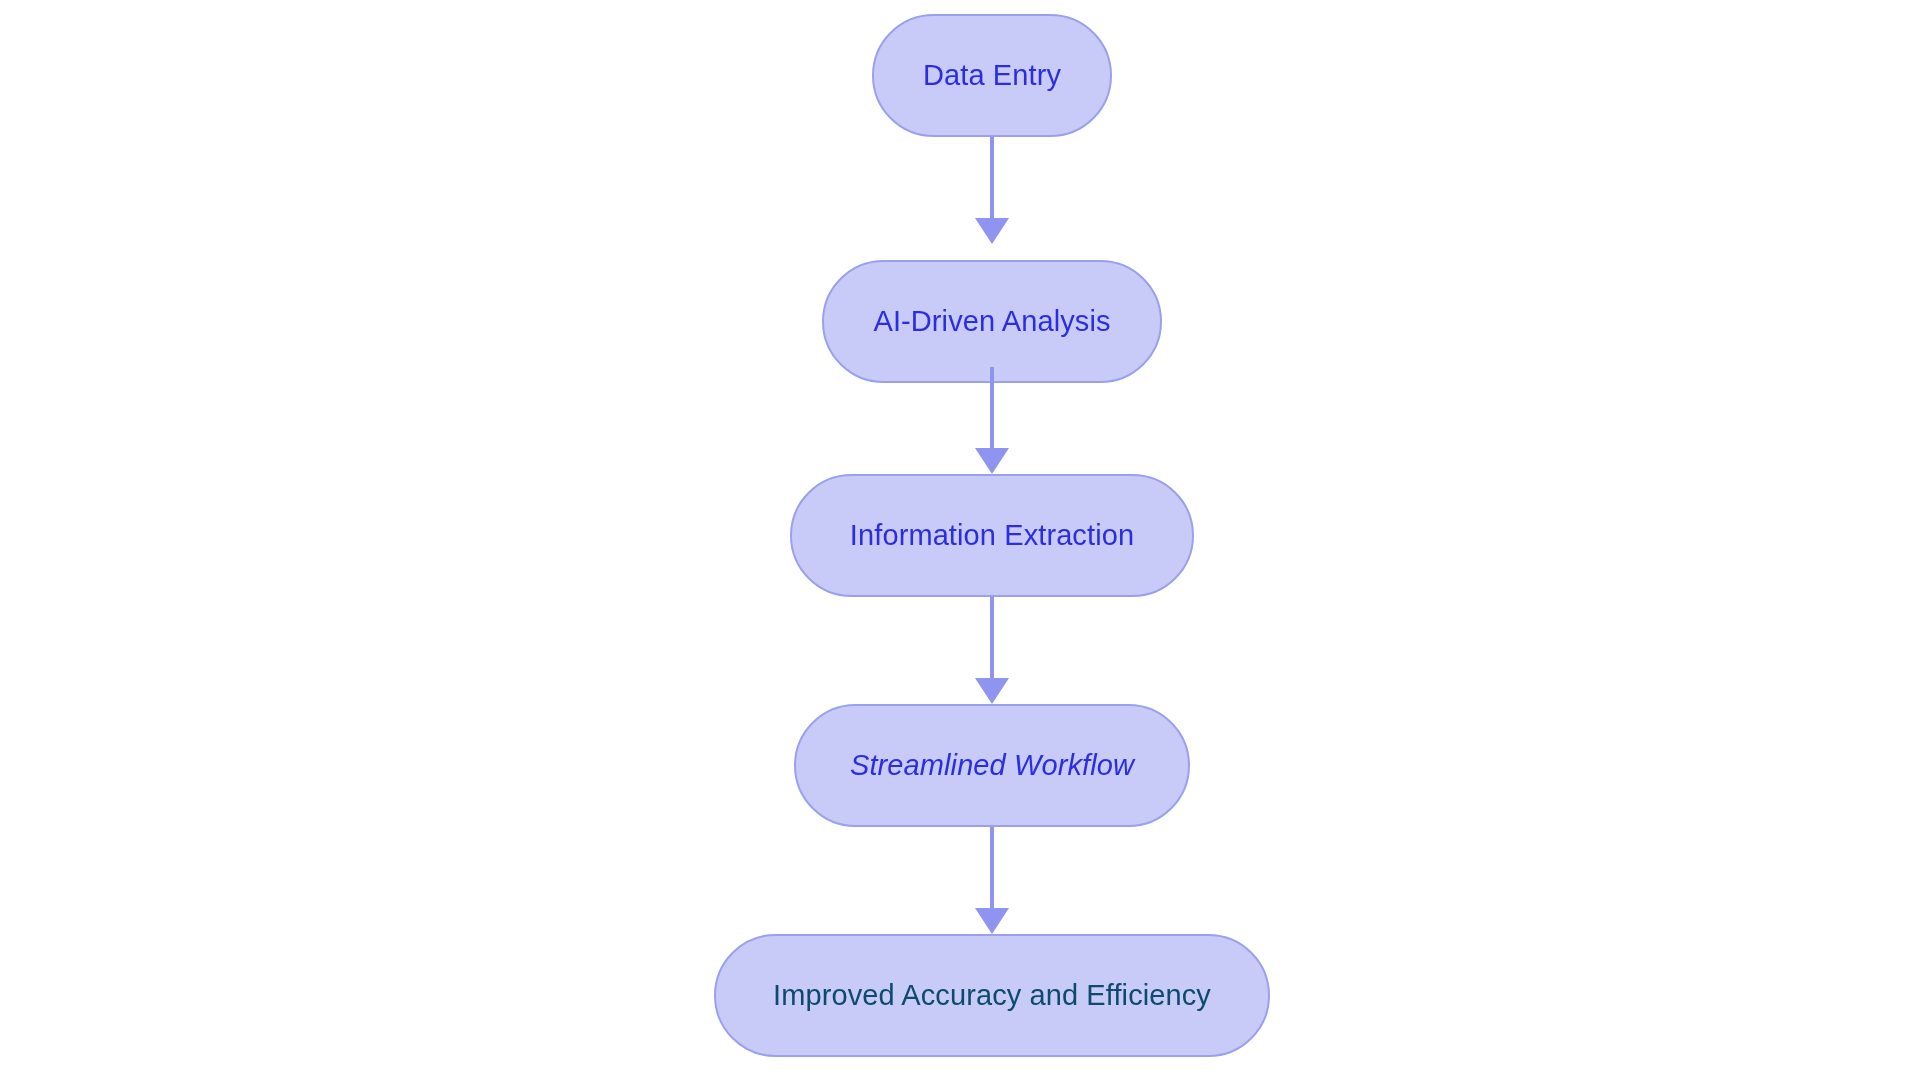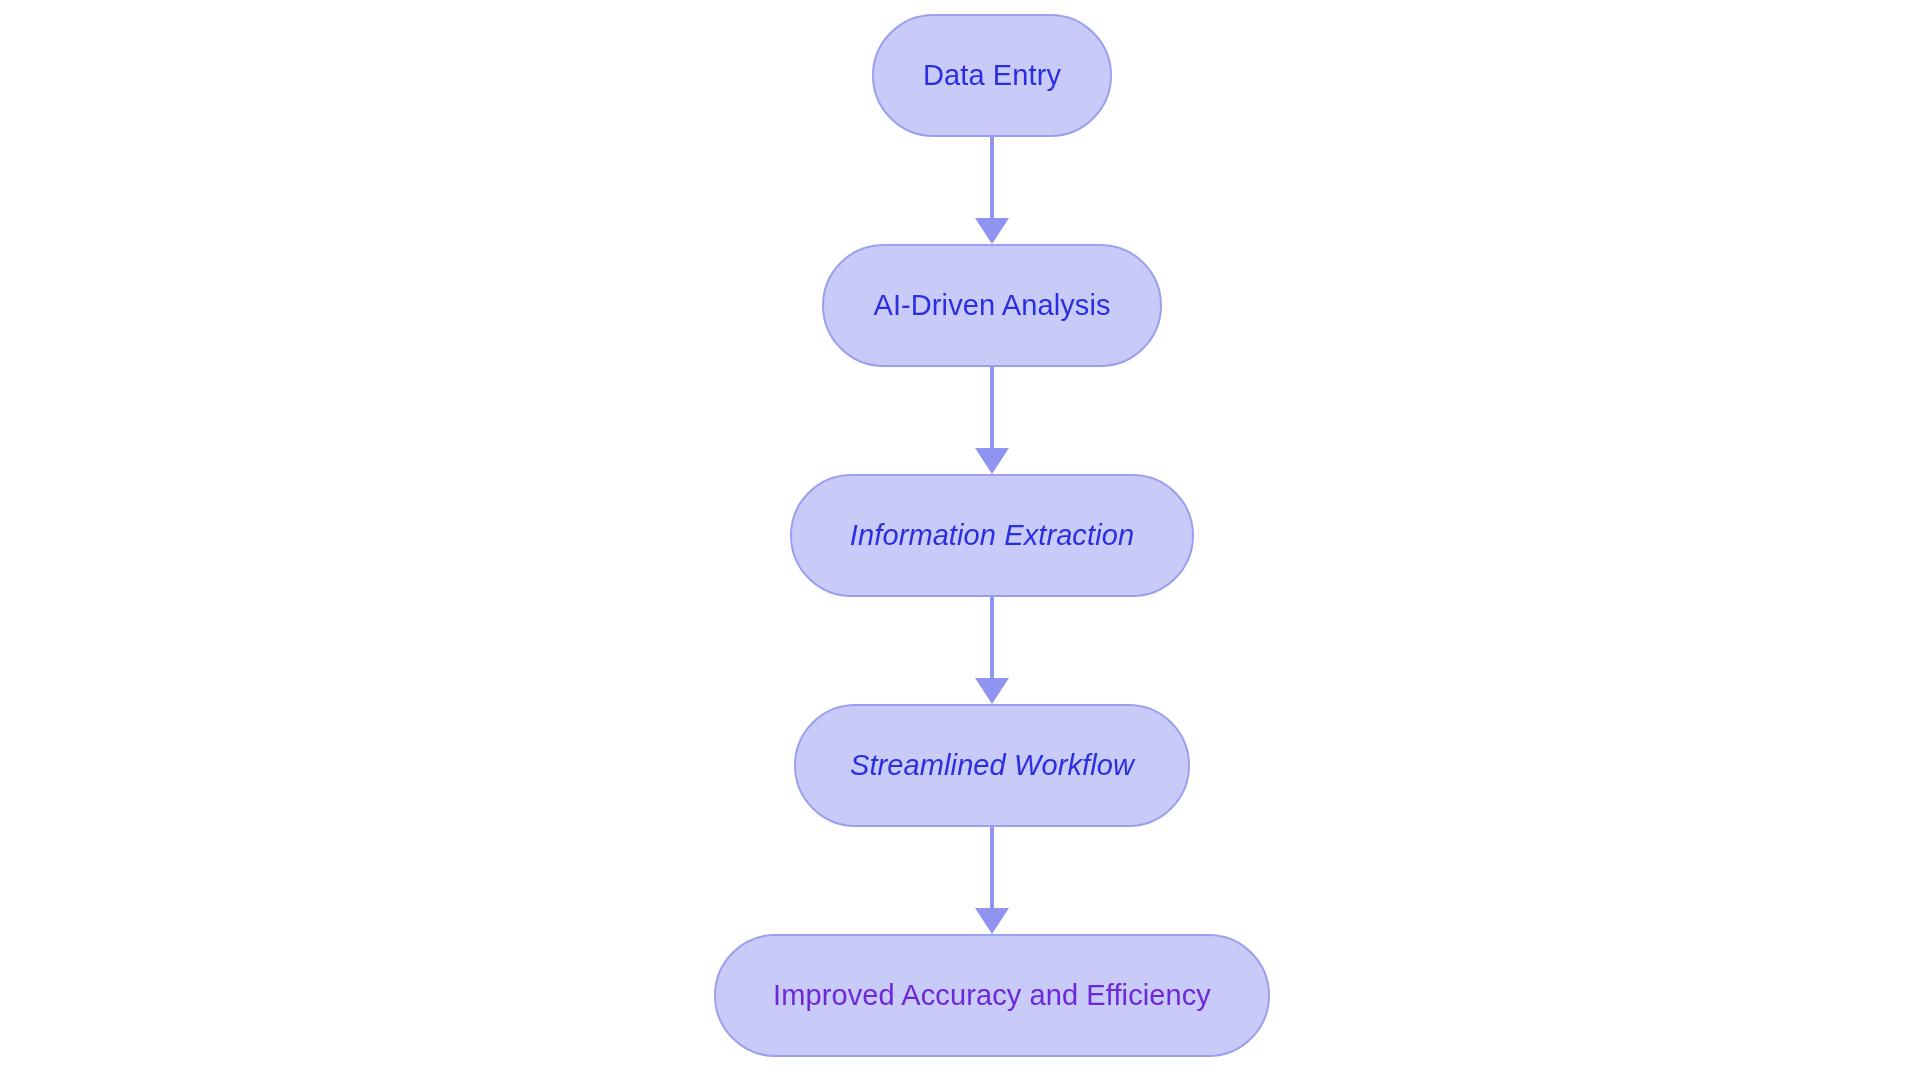--- a/index.html
+++ b/index.html
@@ -82,44 +82,44 @@
 
   <div class="flow-node" style="width: 240px; top: 14px; background: rgb(200, 202, 248); border-color: rgb(154, 160, 238);">
     <span class="flow-node-label" style="color: rgb(43, 46, 224);">Data Entry</span>
   </div>
 
   <div class="flow-edge" style="top: 137px; height: 107px;">
     <div class="flow-edge-line" style="height: 83px; background: rgb(143, 148, 240);"></div>
     <div class="flow-edge-arrowhead" style="border-top-color: rgb(143, 148, 240);"></div>
   </div>
 
-  <div class="flow-node" style="width: 340px; top: 244px; background: rgb(200, 202, 248); border-color: rgb(154, 160, 238);">
+  <div class="flow-node" style="width: 340px; top: 260px; background: rgb(200, 202, 248); border-color: rgb(154, 160, 238);">
     <span class="flow-node-label" style="color: rgb(43, 46, 224);">AI-Driven Analysis</span>
   </div>
 
   <div class="flow-edge" style="top: 367px; height: 107px;">
     <div class="flow-edge-line" style="height: 83px; background: rgb(143, 148, 240);"></div>
     <div class="flow-edge-arrowhead" style="border-top-color: rgb(143, 148, 240);"></div>
   </div>
 
-  <div class="flow-node" style="width: 404px; top: 474px; background: rgb(200, 202, 248); border-color: rgb(154, 160, 238); font-style: italic;">
+  <div class="flow-node" style="width: 404px; top: 474px; background: rgb(200, 202, 248); border-color: rgb(154, 160, 238);">
     <span class="flow-node-label" style="color: rgb(43, 46, 224);">Information Extraction</span>
   </div>
 
   <div class="flow-edge" style="top: 597px; height: 107px;">
     <div class="flow-edge-line" style="height: 83px; background: rgb(143, 148, 240);"></div>
     <div class="flow-edge-arrowhead" style="border-top-color: rgb(143, 148, 240);"></div>
   </div>
 
   <div class="flow-node" style="width: 396px; top: 704px; background: rgb(200, 202, 248); border-color: rgb(154, 160, 238); font-style: italic;">
     <span class="flow-node-label" style="color: rgb(43, 46, 224);">Streamlined Workflow</span>
   </div>
 
   <div class="flow-edge" style="top: 827px; height: 107px;">
     <div class="flow-edge-line" style="height: 83px; background: rgb(143, 148, 240);"></div>
     <div class="flow-edge-arrowhead" style="border-top-color: rgb(143, 148, 240);"></div>
   </div>
 
   <div class="flow-node" style="width: 556px; top: 934px; background: rgb(200, 202, 248); border-color: rgb(154, 160, 238);">
-    <span class="flow-node-label" style="color: #6d28d9;">Improved Accuracy and Efficiency</span>
+    <span class="flow-node-label" style="color: #0c4a6e;">Improved Accuracy and Efficiency</span>
   </div>
 
 </div>
 
 </body></html>

